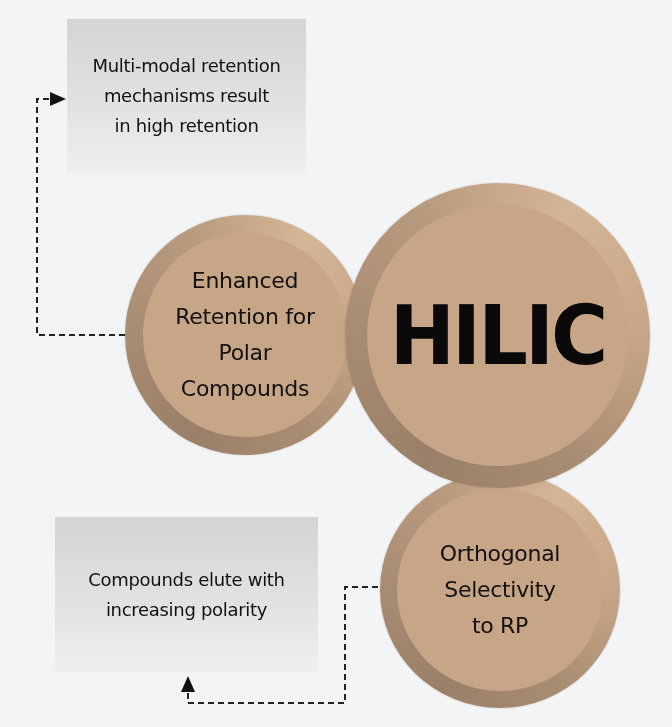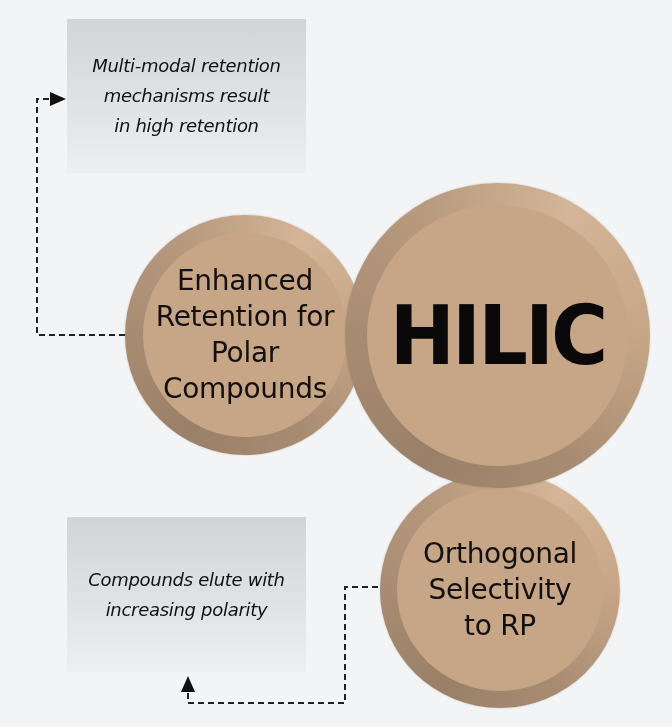--- a/index.html
+++ b/index.html
@@ -9,53 +9,52 @@
     font-family:"DejaVu Sans", sans-serif;
   }
   .box {
     position:absolute;
     background:linear-gradient(to bottom, #d3d4d6 0%, #e2e3e5 60%, #eeeff1 100%);
     display:flex; align-items:center; justify-content:center;
     text-align:center; color:#111;
     font-family:"DejaVu Sans", sans-serif;
     font-size:18px; line-height:30px;
     letter-spacing:-0.3px;
-    font-style:italic;
   }
   .box span { white-space:pre-line; }
   .circle {
     position:absolute; border-radius:50%;
     background:conic-gradient(from 210deg, #9a8068, #a88c72, #b89a7e, #d4b597, #c6a686, #a88c72, #9a8068);
     box-shadow: 0 0 2px rgba(120,90,60,0.3);
   }
   .circle .inner {
     position:absolute; border-radius:50%;
     background:#c7a688;
     display:flex; align-items:center; justify-content:center;
     text-align:center; color:#151010;
   }
   .circle .inner span { white-space:pre-line; }
-  .small-text { font-size:28px; line-height:36px; letter-spacing:-0.3px; }
+  .small-text { font-size:22px; line-height:36px; letter-spacing:-0.3px; }
   .hilic-text {
     font-family:"DejaVu Sans", sans-serif; font-weight:bold;
     font-size:82px; letter-spacing:-3px; color:#0a0808;
     transform:scaleX(0.95);
   }
   svg.connectors { position:absolute; left:0; top:0; pointer-events:none; }
 </style>
 </head>
 <body>
 
 <div class="box" style="left:67px; top:19px; width:239px; height:154px;">
   <span>Multi-modal retention
 mechanisms result
 in high retention</span>
 </div>
 
-<div class="box" style="left:67px; top:517px; width:239px; height:155px;">
+<div class="box" style="left:55px; top:517px; width:263px; height:155px;">
   <span>Compounds elute with
 increasing polarity</span>
 </div>
 
 <svg class="connectors" width="672" height="727">
 
   <polyline points="125,335 37,335 37,99 52,99" fill="none" stroke="#222" stroke-width="2" stroke-dasharray="6,4"></polyline>
   <polygon points="50,92 66,99 50,106" fill="#111"></polygon>
 
   <polyline points="378,587 345,587 345,703 188,703 188,690" fill="none" stroke="#222" stroke-width="2" stroke-dasharray="6,4"></polyline>

